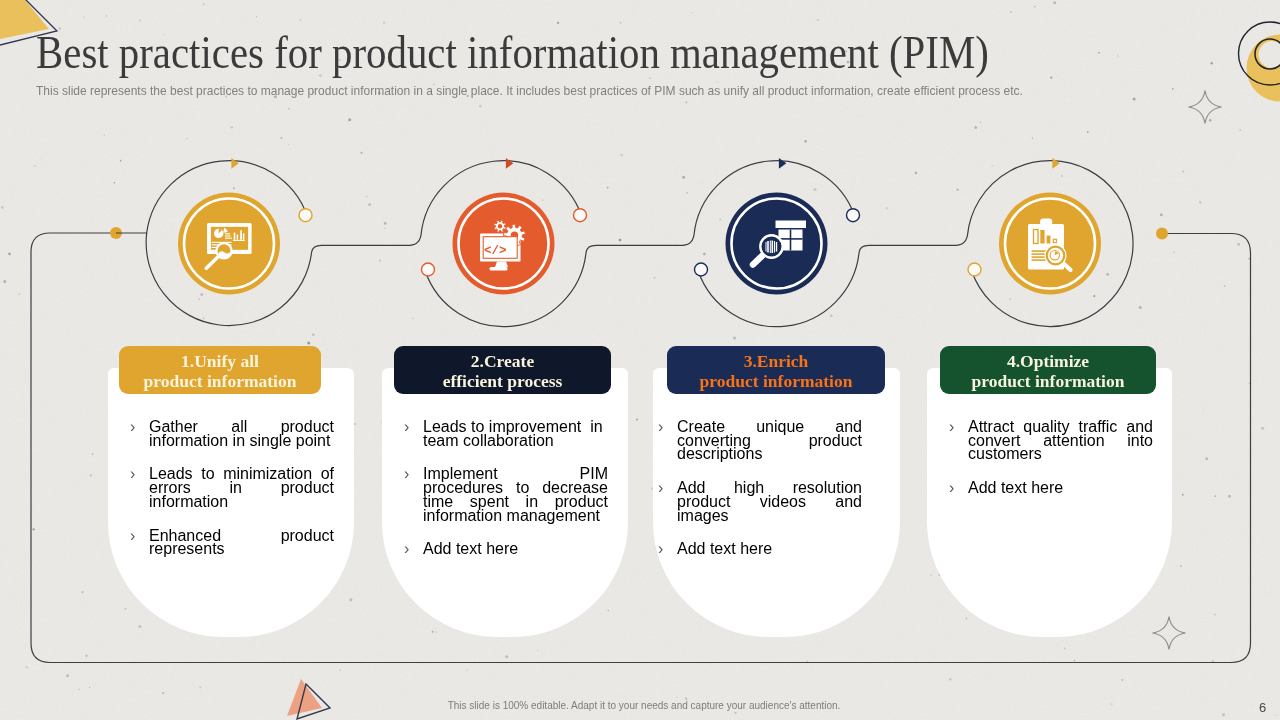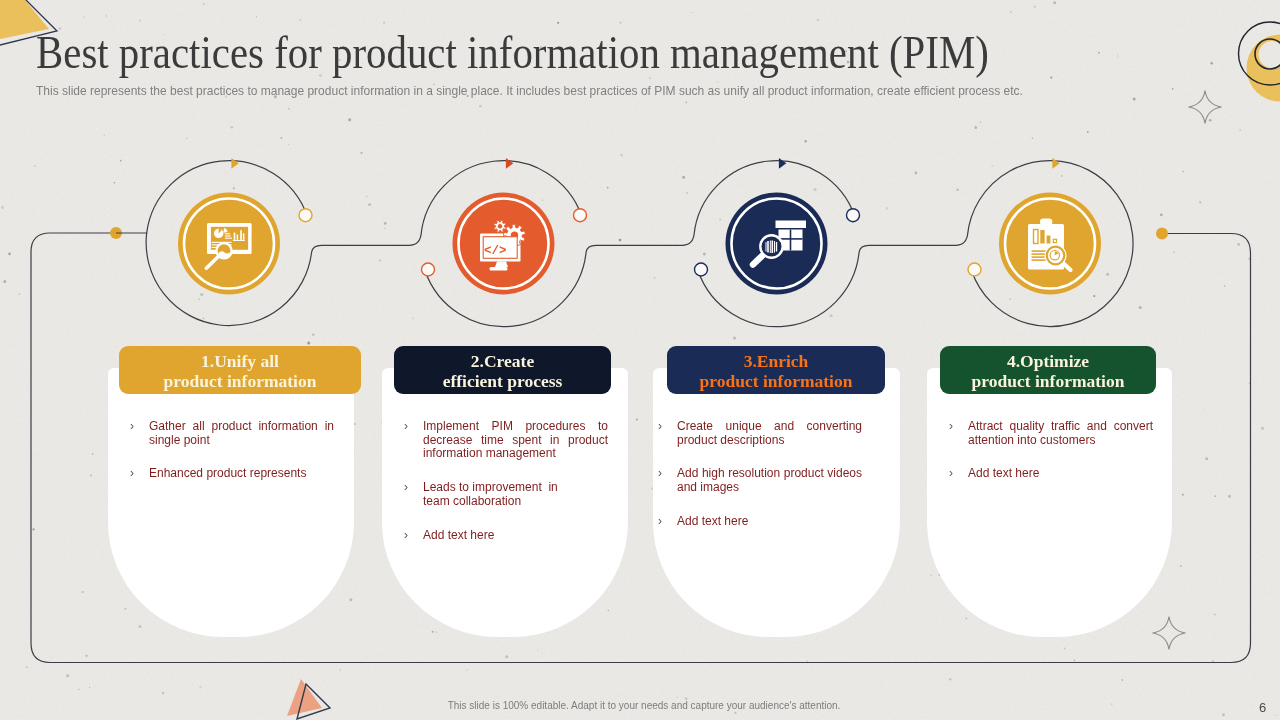--- a/index.html
+++ b/index.html
@@ -10,22 +10,22 @@
      font-weight:normal;font-size:46px;color:#3b3b3b;white-space:nowrap;
      transform:scaleX(0.888);transform-origin:left top;}
   .sub{position:absolute;left:36px;top:83px;margin:0;font-size:13px;color:#818181;white-space:nowrap;
      transform:scaleX(0.923);transform-origin:left top;}
   .card{position:absolute;top:368px;height:269px;background:#ffffff;
         border-radius:6px 6px 115px 115px;}
   .bar{position:absolute;top:346px;height:48px;border-radius:9px;color:#faf3dd;
        font-family:"Liberation Serif",serif;font-weight:bold;font-size:17.5px;line-height:20.5px;padding-top:2px;box-sizing:border-box;
        text-align:center;display:flex;align-items:center;justify-content:center;}
   .items{position:absolute;top:420px;}
-  .it{position:relative;margin-bottom:20px;padding-left:19px;font-size:12px;line-height:13.7px;
-      color:#7f1d1d;text-align:justify;}
+  .it{position:relative;margin-bottom:20px;padding-left:19px;font-size:16px;line-height:13.7px;
+      color:#000000;text-align:justify;}
   .it:before{content:"\203A";position:absolute;left:0;top:0;color:#595959;}
   .cap{position:absolute;left:8px;right:0;top:700px;text-align:center;font-size:10px;color:#7d7d7d;}
   .pg{position:absolute;left:1259px;top:700px;font-size:13px;color:#4a4a4a;}
 </style>
 </head>
 <body>
 <div id="slide">
   <svg id="tex" width="1280" height="720">
     <filter id="noise" x="0" y="0" width="100%" height="100%">
       <feTurbulence type="fractalNoise" baseFrequency="0.9" numOctaves="2" seed="7"></feTurbulence>
@@ -366,32 +366,33 @@
     <polygon points="57,31 -5,-31 -57,59" fill="none" stroke="#2f3550" stroke-width="1.3"></polygon>
     <path d="M1246.5 68 a33.5 33.5 0 1 0 67 0 a33.5 33.5 0 1 0 -67 0 M1258.5 54.5 a13.5 13.5 0 1 0 27 0 a13.5 13.5 0 1 0 -27 0" fill="#eac05c" fill-rule="evenodd"></path>
     <circle cx="1270" cy="53.5" r="31.5" fill="none" stroke="#22252e" stroke-width="1.4"></circle>
     <circle cx="1270" cy="54" r="15" fill="none" stroke="#22252e" stroke-width="1.6"></circle>
     <path d="M1205 90.5 Q1207.2 104.8 1221.5 107 Q1207.2 109.2 1205 123.5 Q1202.8 109.2 1188.5 107 Q1202.8 104.8 1205 90.5 Z" fill="none" stroke="#8f8f8d" stroke-width="1.2"></path>
     <path d="M1169 616.5 Q1171.2 630.8 1185.5 633 Q1171.2 635.2 1169 649.5 Q1166.8 635.2 1152.5 633 Q1166.8 630.8 1169 616.5 Z" fill="none" stroke="#8f8f8d" stroke-width="1.2"></path>
     <polygon points="301,679 322,708 287,716" fill="#eda183"></polygon>
     <polygon points="306,684 330,708 297,719" fill="none" stroke="#343a4d" stroke-width="1.4"></polygon>
   </svg>
 
-  <div class="bar" style="left:119px;width:242px;background:#e0a52e;">1.Unify all<br>product information</div>
+  <div class="bar" style="left:119px;width:202px;background:#e0a52e;">1.Unify all<br>product information</div>
   <div class="bar" style="left:394px;width:217px;background:#0f172a;">2.Create<br>efficient process</div>
   <div class="bar" style="left:667px;width:218px;background:#1a2b56;color:#f97316;">3.Enrich<br>product information</div>
   <div class="bar" style="left:940px;width:216px;background:#14532d;">4.Optimize<br>product information</div>
 
   <div class="items" style="left:130px;width:204px;">
     <div class="it">Gather all product information in single point</div>
+    <div class="it">Leads to minimization of errors in product information</div>
     <div class="it">Enhanced product represents</div>
   </div>
   <div class="items" style="left:404px;width:204px;">
+    <div class="it">Leads to improvement&nbsp; in<br>team collaboration</div>
     <div class="it">Implement PIM procedures to decrease time spent in product information management</div>
-    <div class="it">Leads to improvement&nbsp; in<br>team collaboration</div>
     <div class="it">Add text here</div>
   </div>
   <div class="items" style="left:658px;width:204px;">
     <div class="it">Create unique and converting product descriptions</div>
     <div class="it">Add high resolution product videos and images</div>
     <div class="it">Add text here</div>
   </div>
   <div class="items" style="left:949px;width:204px;">
     <div class="it">Attract quality traffic and convert attention into customers</div>
     <div class="it">Add text here</div>

